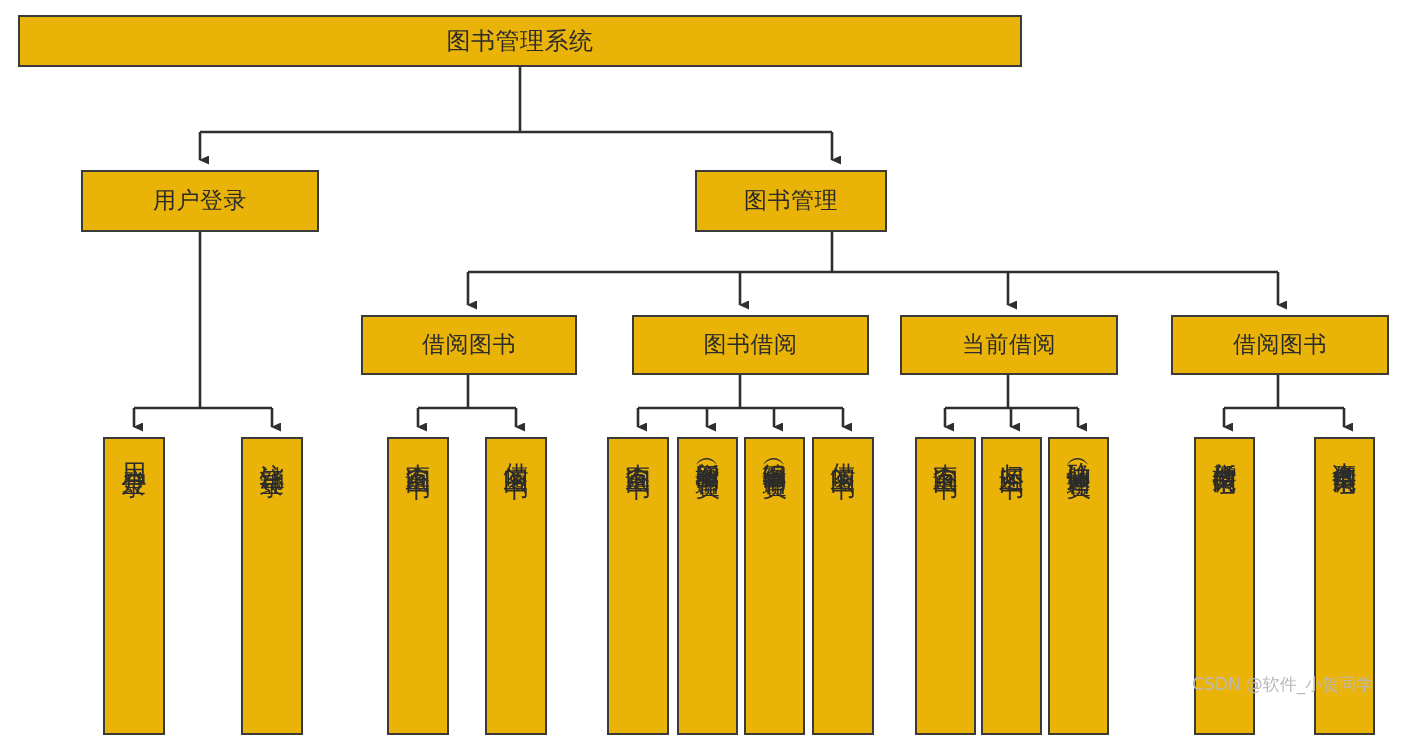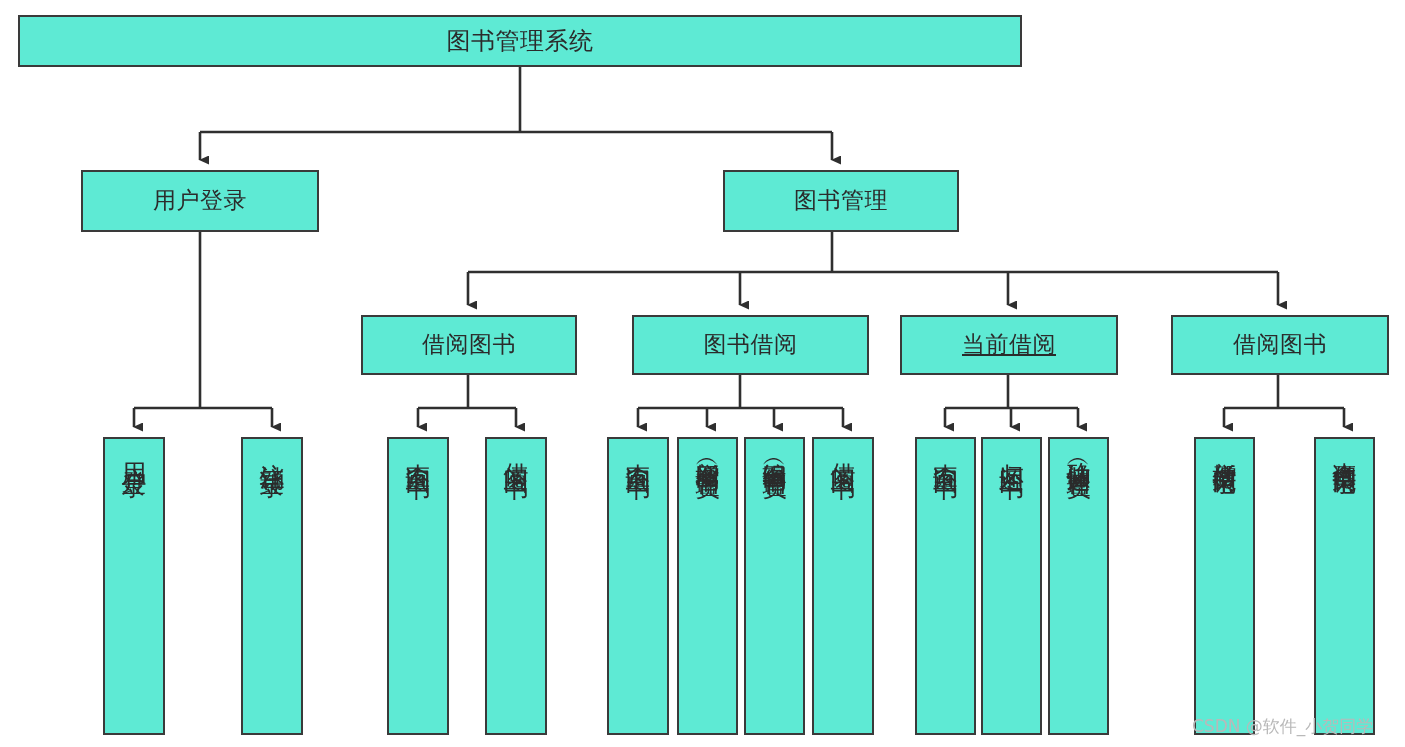--- a/index.html
+++ b/index.html
@@ -23,21 +23,21 @@
     left: 0;
     top: 0;
     width: 1405px;
     height: 747px;
     pointer-events: none;
   }
   .node {
     position: absolute;
     box-sizing: border-box;
     border: 2.5px solid #3a3a3a;
-    background: #5eead4;
+    background: #eab308;
     display: flex;
     align-items: center;
     justify-content: center;
     color: #2b2b2b;
   }
   .node .node-label {
     display: block;
     text-align: center;
     line-height: 1.18;
     color: #2b2b2b;
@@ -133,33 +133,33 @@
   </svg>
 
   <div class="node horiz root" style="left:18px; top:15px; width:1004px; height:52px;">
     <span class="node-label">图书管理系统</span>
   </div>
 
   <div class="node horiz" style="left:81px; top:170px; width:238px; height:62px;">
     <span class="node-label">用户登录</span>
   </div>
 
-  <div class="node horiz" style="left:723px; top:170px; width:236px; height:62px;">
+  <div class="node horiz" style="left:695px; top:170px; width:192px; height:62px;">
     <span class="node-label">图书管理</span>
   </div>
 
   <div class="node horiz" style="left:361px; top:315px; width:216px; height:60px;">
     <span class="node-label">借阅图书</span>
   </div>
 
   <div class="node horiz" style="left:632px; top:315px; width:237px; height:60px;">
     <span class="node-label">图书借阅</span>
   </div>
 
-  <div class="node horiz" style="left:900px; top:315px; width:218px; height:60px;text-decoration:underline;">
+  <div class="node horiz" style="left:900px; top:315px; width:218px; height:60px;">
     <span class="node-label">当前借阅</span>
   </div>
 
   <div class="node horiz" style="left:1171px; top:315px; width:218px; height:60px;">
     <span class="node-label">借阅图书</span>
   </div>
 
   <div class="node vert" style="left:103px; top:437px; width:62px; height:298px;">
     <span class="node-label">用户登录</span>
   </div>
@@ -205,15 +205,15 @@
   </div>
 
   <div class="node vert tall" style="left:1194px; top:437px; width:61px; height:298px;">
     <span class="node-label">新增借阅记录</span>
   </div>
 
   <div class="node vert tall" style="left:1314px; top:437px; width:61px; height:298px;">
     <span class="node-label">查询借阅记录</span>
   </div>
 
-  <div class="watermark" style="left:1192px; top:715px;text-align:center;">CSDN @软件_小贺同学</div>
+  <div class="watermark" style="left:1192px; top:673px;text-align:center;">CSDN @软件_小贺同学</div>
 
 </div>
 
 </body></html>

